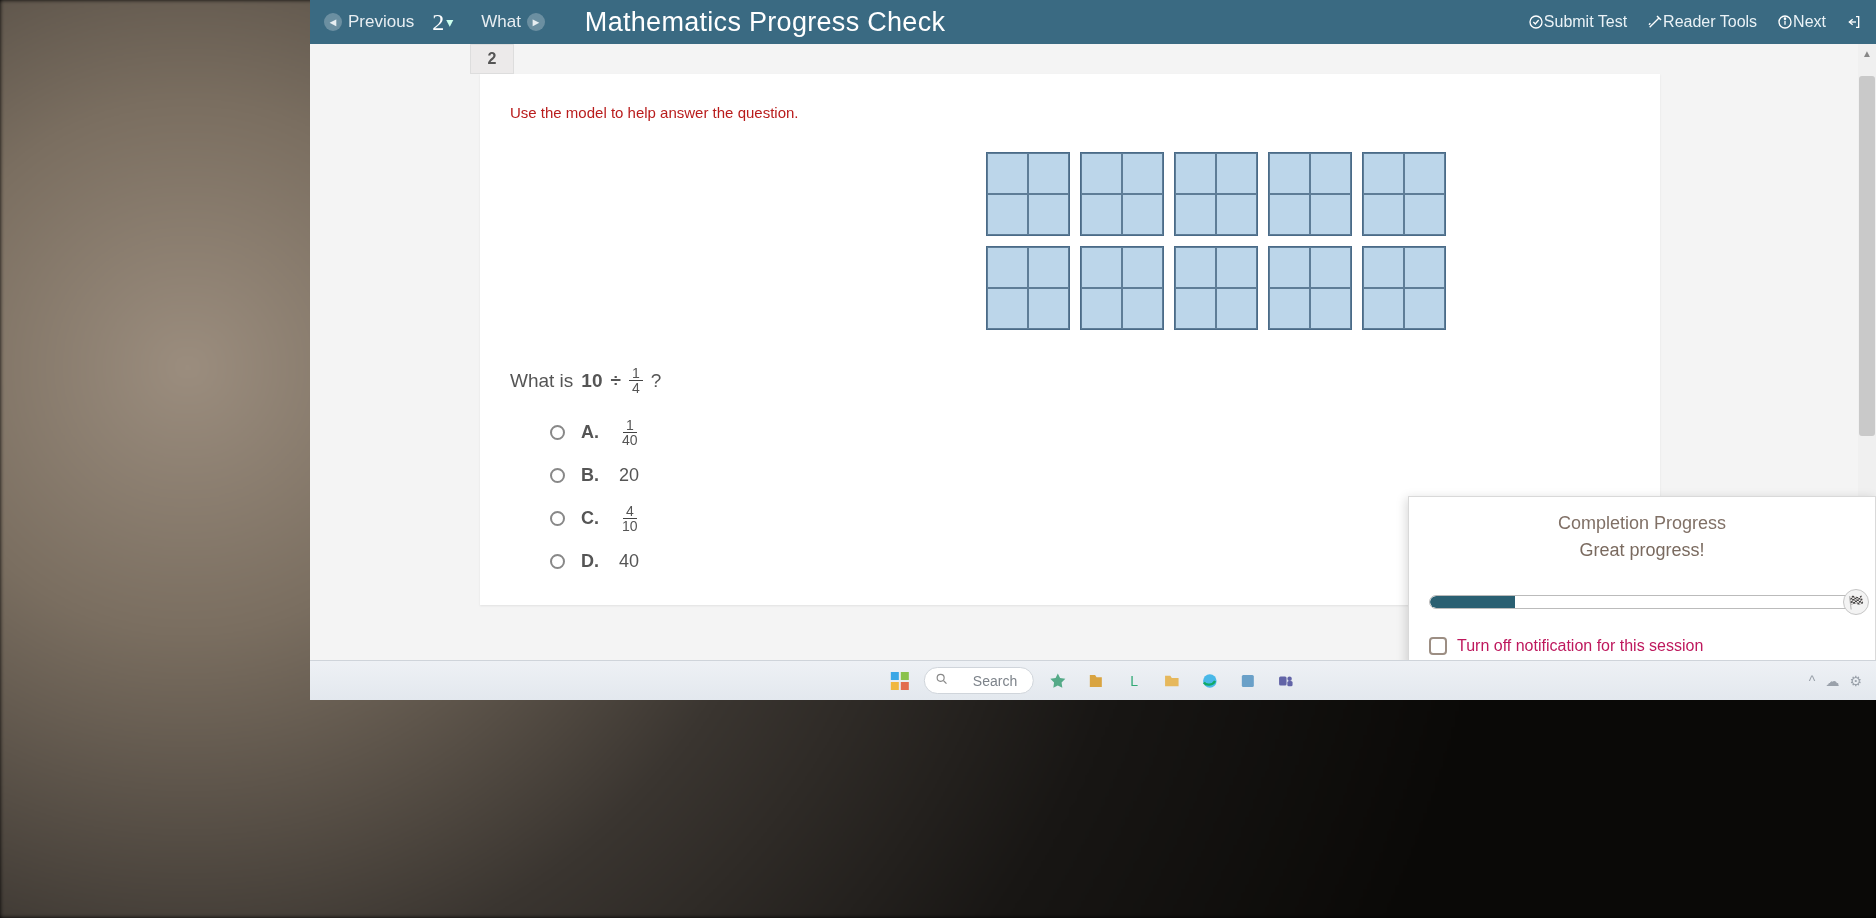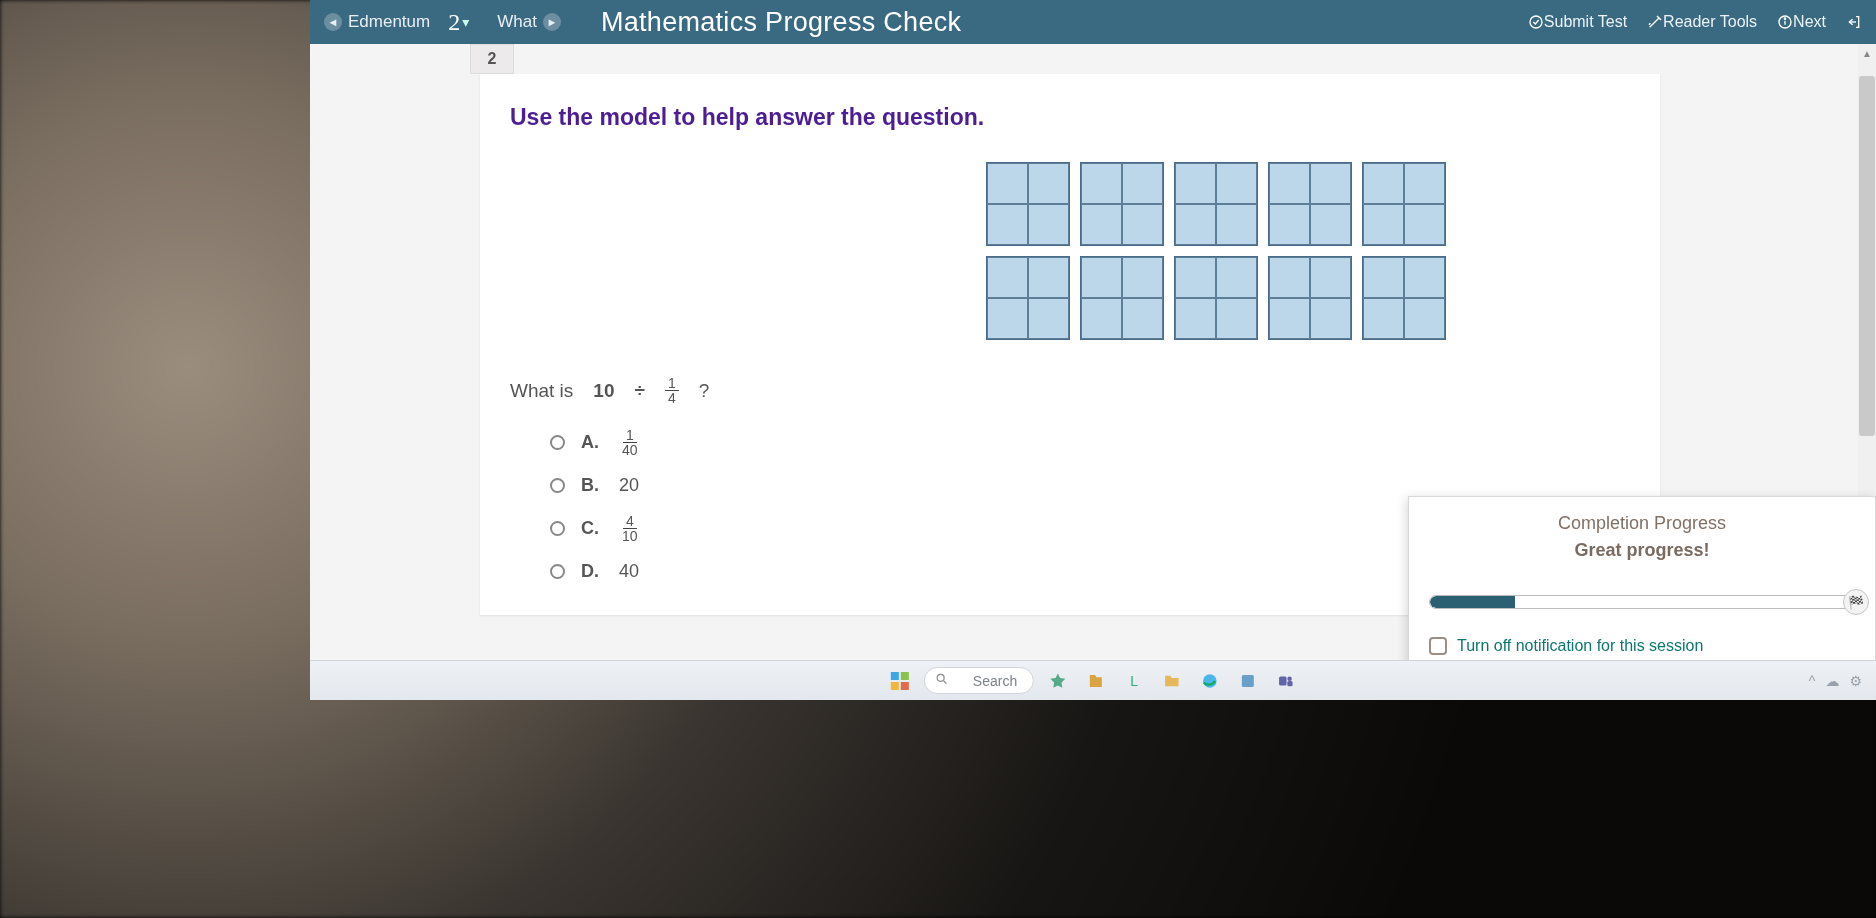--- a/index.html
+++ b/index.html
@@ -59,23 +59,22 @@
   .qtab {
     position: absolute; left: -10px; top: -30px;
     width: 44px; height: 30px;
     background: #eceaea;
     border: 1px solid #ddd;
     display:flex; align-items:center; justify-content:center;
     font-weight: bold; color:#555;
   }
   .prompt {
     padding: 30px 30px 10px 30px;
-    color: #4c1d95;
-    font-size: 23px;
-    font-weight: bold;
+    color: #b91c1c;
+    font-size: 15px;
   }
 
   .model {
     margin: 15px auto 10px auto;
     width: 460px;
     display: grid;
     grid-template-columns: repeat(5, 1fr);
     gap: 10px 10px;
     padding: 6px;
     position: relative;
@@ -88,21 +87,21 @@
     display: grid;
     grid-template-columns: 1fr 1fr;
     grid-template-rows: 1fr 1fr;
   }
   .unit div { border: 1px solid #5e7d97; }
 
   .qtext {
     padding: 20px 30px 8px 30px;
     color: #555;
     font-size: 19px;
-    display:flex; align-items:center; gap:20px;
+    display:flex; align-items:center; gap:8px;
   }
   .frac { display:inline-flex; flex-direction:column; align-items:center; font-size:14px; line-height:1; }
   .frac .n { border-bottom:1.5px solid #444; padding:0 3px; }
   .frac .d { padding:0 3px; }
 
   .choices { padding: 6px 30px 4px 70px; }
   .choice { display:flex; align-items:center; gap:16px; padding:9px 0; color:#555; font-size:18px; cursor:pointer;}
   .choice .radio { width:15px; height:15px; border:2px solid #888; border-radius:50%; }
   .choice .lab { font-weight:bold; width:22px; }
   .choice .val { display:flex; align-items:center; }
@@ -116,26 +115,26 @@
   
   .popup {
     position:absolute; right:0; bottom:34px;
     width:468px; height:170px;
     background:#fff;
     border:1px solid #d9d9d9;
     box-shadow: -2px 2px 10px rgba(0,0,0,.15);
     padding:16px 20px;
   }
   .popup .pt { color:#807066; font-size:18px; text-align:center; }
-  .popup .ps { color:#7a6a5f; font-size:18px; font-weight:bold; text-align:center; margin-top:6px;}
+  .popup .ps { color:#7a6a5f; font-size:18px; font-weight:normal; text-align:center; margin-top:6px;}
   .pbar-wrap { position:relative; margin-top:34px; height:20px; }
   .pbar { width:100%; height:14px; border:1px solid #bbb; border-radius:8px; background:#fff; overflow:hidden;}
   .pbar-fill { height:100%; width:20%; background:#2a6072; border-radius:8px 0 0 8px;}
   .flag { position:absolute; right:-14px; top:-6px; width:26px; height:26px; border-radius:50%; background:#f3f3f3; border:1px solid #c6c6c6; display:flex; align-items:center; justify-content:center; font-size:13px;}
-  .popup-foot { display:flex; align-items:center; gap:10px; margin-top:22px; color:#0f766e; font-size:16px;}
+  .popup-foot { display:flex; align-items:center; gap:10px; margin-top:22px; color:#be185d; font-size:16px;}
   .chk { width:18px; height:18px; border:2px solid #9c8e83; border-radius:4px; }
   .taskbar-real {
     position:absolute; left:310px; top:660px;
     width:1566px; height:40px;
     background: linear-gradient(#eef1f5,#e3e8ee);
     border-top:1px solid #cfd4da;
     display:flex; align-items:center;
     padding:0 16px;
     gap:12px;
     color:#6b7580;
@@ -153,21 +152,21 @@
 </head>
 <body>
 
 <div class="photo-bg"></div>
 
 <div class="screen">
 
   <div class="topbar">
     <div class="nav-btn">
       <span class="circ">◄</span>
-      <span>Edmentum</span>
+      <span>Previous</span>
     </div>
     <div class="qnum">
       <span>2</span>
       <span class="chev">▾</span>
     </div>
     <div class="nav-btn next">
       <span>What</span>
       <span class="circ">►</span>
     </div>
     <div class="title">Mathematics Progress Check</div>

